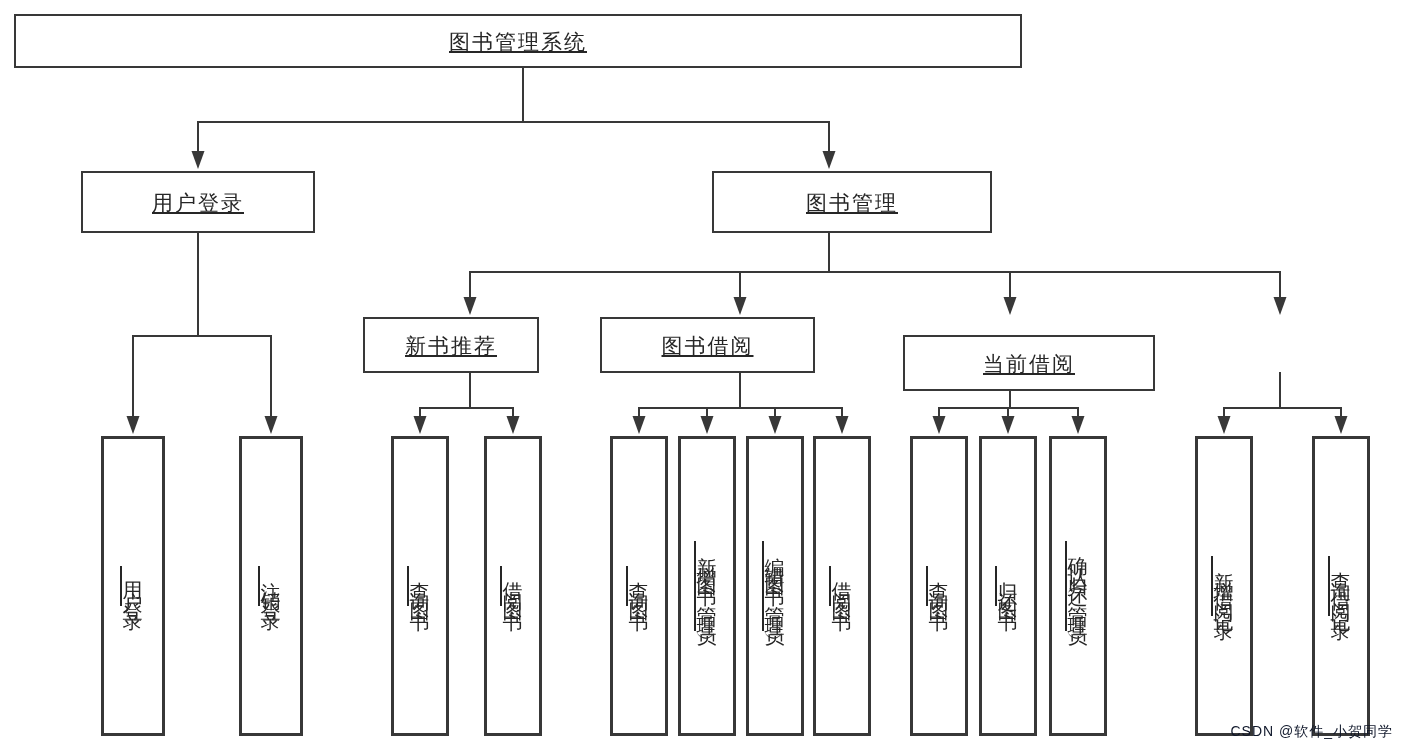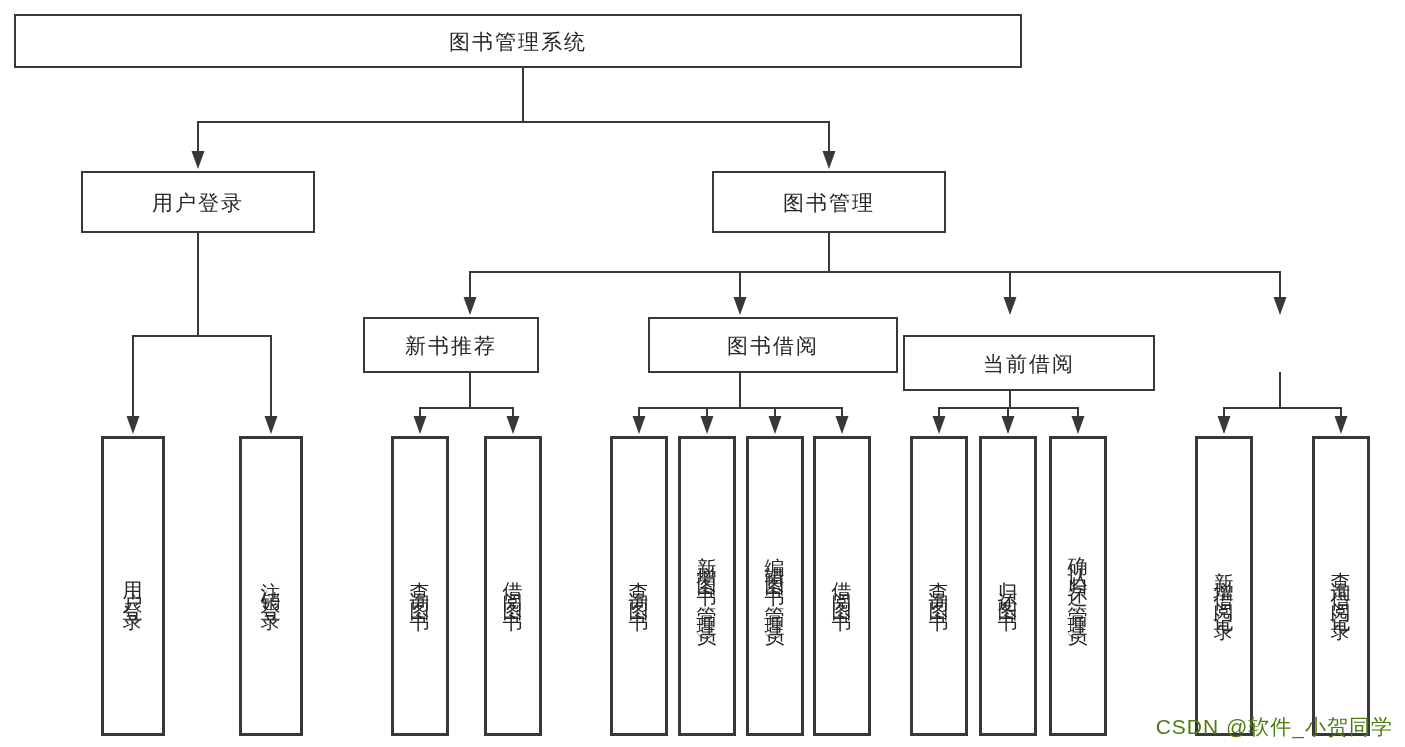--- a/index.html
+++ b/index.html
@@ -17,33 +17,34 @@
     background:#ffffff;
     border:2px solid #383838;
     color:#262626;
     display:flex;
     align-items:center;
     justify-content:center;
     font-size:21px;
     letter-spacing:2px;
     line-height:1;
     white-space:nowrap;
+    text-decoration:underline;
   }
   .node.leaf{
     border-width:3px;
     writing-mode:vertical-rl;
     font-size:20px;
     letter-spacing:10px;
   }
   .watermark{
     position:absolute;
     right:12px;
     bottom:6px;
-    color:#4d7c0f;
-    font-size:21px;
+    color:#0f172a;
+    font-size:14px;
     letter-spacing:1px;
     white-space:nowrap;
     margin-left:39px;
   }
 </style>
 </head>
 <body>
 
 <div id="canvas">
 
@@ -113,24 +114,24 @@
       <polygon points="1001.5,416 1014.5,416 1008,434"></polygon>
       <polygon points="1071.5,416 1084.5,416 1078,434"></polygon>
       <polygon points="1217.5,416 1230.5,416 1224,434"></polygon>
       <polygon points="1334.5,416 1347.5,416 1341,434"></polygon>
     </g>
   </svg>
 
   <div class="node" style="left:14px;top:14px;width:1008px;height:54px">图书管理系统</div>
 
   <div class="node" style="left:81px;top:171px;width:234px;height:62px">用户登录</div>
-  <div class="node" style="left:712px;top:171px;width:234px;height:62px">图书管理</div>
+  <div class="node" style="left:712px;top:171px;width:280px;height:62px">图书管理</div>
 
   <div class="node" style="left:363px;top:317px;width:176px;height:56px">新书推荐</div>
-  <div class="node" style="left:648px;top:317px;width:250px;height:56px">图书借阅</div>
+  <div class="node" style="left:600px;top:317px;width:215px;height:56px">图书借阅</div>
   <div class="node" style="left:903px;top:335px;width:252px;height:56px">当前借阅</div>
 
   <div class="node leaf" style="left:101px;top:436px;width:64px;height:300px">用户登录</div>
   <div class="node leaf" style="left:239px;top:436px;width:64px;height:300px">注销登录</div>
 
   <div class="node leaf" style="left:391px;top:436px;width:58px;height:300px">查询图书</div>
   <div class="node leaf" style="left:484px;top:436px;width:58px;height:300px">借阅图书</div>
 
   <div class="node leaf" style="left:610px;top:436px;width:58px;height:300px">查询图书</div>
   <div class="node leaf" style="left:678px;top:436px;width:58px;height:300px">新增图书（管理员）</div>

